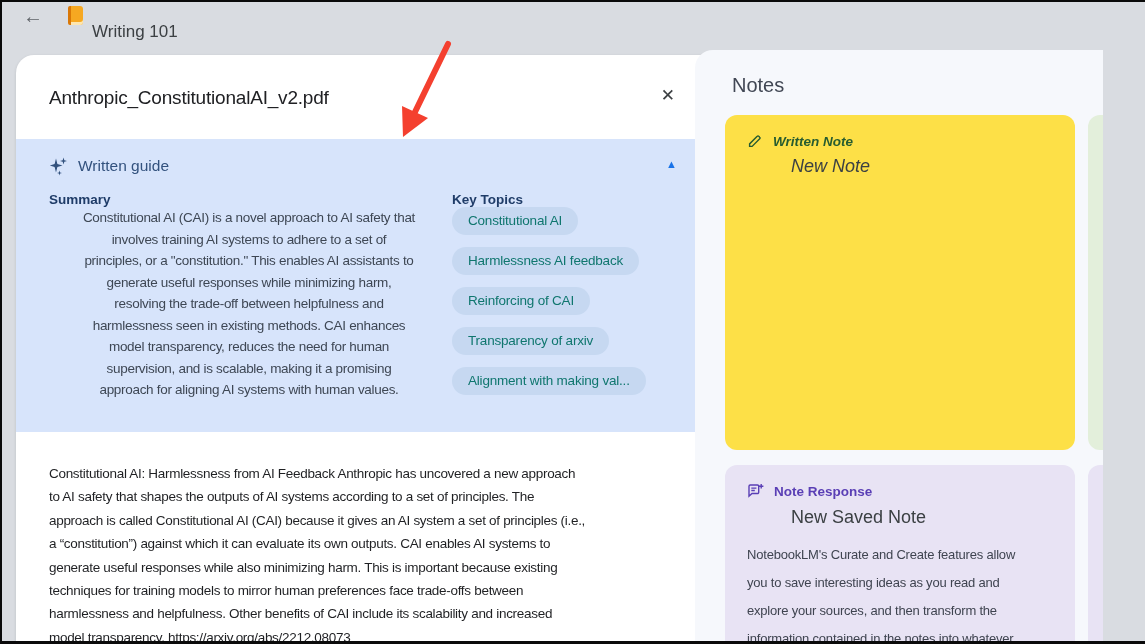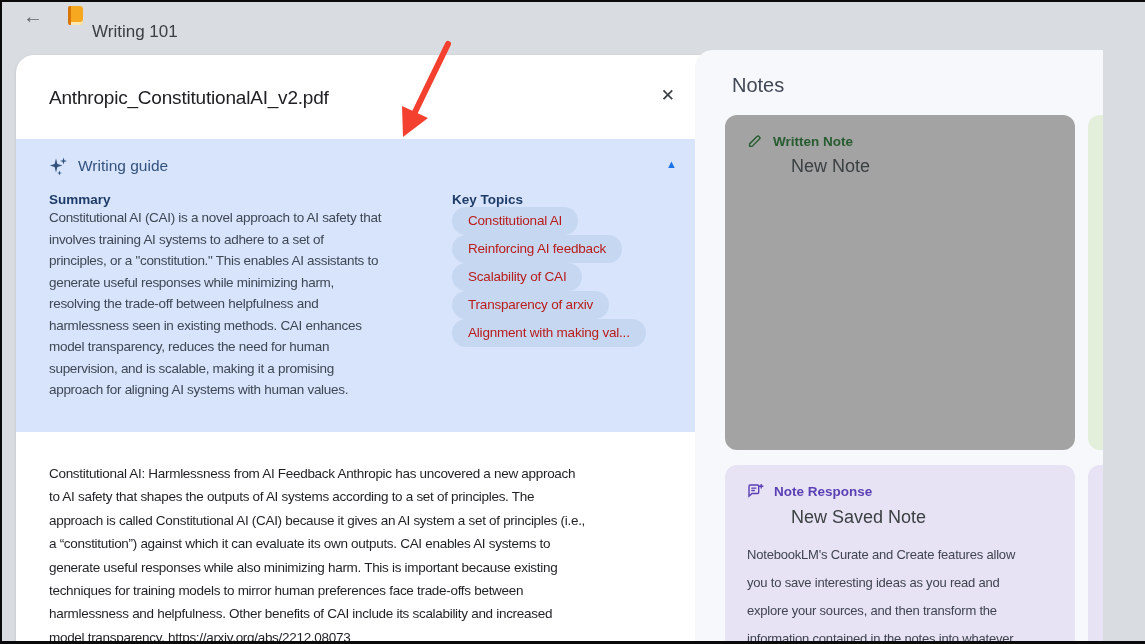--- a/index.html
+++ b/index.html
@@ -23,34 +23,34 @@
   .close-btn { position:absolute; right:42px; top:30px; font-size:17px; color:#3c4043; background:none; border:none; cursor:pointer; }
 
   .source-guide { position:absolute; left:0; top:84px; width:100%; height:293px; background:#d7e4fb; padding:0 33px; }
   .sg-header { position:relative; padding-top:14px; height:40px; display:flex; align-items:center; gap:9px; }
   .sg-label { font-size:15.5px; font-weight:500; color:#33527e; }
   .collapse-btn { position:absolute; right:7px; top:19px; font-size:11px; color:#1a73e8; background:none; border:none; cursor:pointer; }
   .sg-columns { display:flex; margin-top:13px; }
   .sg-col-left { width:403px; flex:none; }
   .sg-col-right { flex:1; }
   .sg-h3 { font-size:13.5px; font-weight:700; color:#1f3c68; }
-  .summary-text { font-size:13.5px; line-height:21.5px; color:#3e4754; letter-spacing:-0.3px; white-space:pre-line; width:400px; }
-  .chip { display:table; height:28px; line-height:28px; padding:0 16px; border-radius:14px;
-          background:#c6d8f1; color:#b91c1c; font-size:13.5px; font-weight:500; letter-spacing:-0.2px; cursor:pointer; }
+  .summary-text { font-size:13.5px; line-height:21.5px; color:#3e4754; letter-spacing:-0.3px; white-space:pre-line; width:400px;text-align:center; }
+  .chip { display:table; height:28px; line-height:28px; padding:0 16px; margin-bottom:12px; border-radius:14px;
+          background:#c6d8f1; color:#0f766e; font-size:13.5px; font-weight:500; letter-spacing:-0.2px; cursor:pointer; }
 
   .doc-area { position:absolute; left:33px; top:407px; width:658px; }
   .doc-text { font-size:13.5px; line-height:23.4px; color:#1f2023; letter-spacing:-0.3px; white-space:pre-line; }
   .scroll-thumb { position:absolute; left:689px; top:379px; width:7px; height:95px; background:#bcbcbc; border-radius:4px; cursor:pointer; }
 
   
   .notes-panel { position:absolute; left:693px; top:48px; width:408px; height:593px; background:#f6f8fc;
                  border-radius:18px 0 0 0; overflow:hidden; }
   .notes-title { position:absolute; left:37px; top:24px; font-size:20px; font-weight:400; color:#414754; }
   .note-card { position:absolute; left:30px; width:350px; border-radius:12px; cursor:pointer; }
-  .note-card.green { top:65px; height:335px; background:#a3a3a3; }
+  .note-card.green { top:65px; height:335px; background:#fde047;font-style:italic; }
   .note-card.purple { top:415px; height:250px; background:#e8e3f4; }
   .note-head { display:flex; align-items:center; gap:10px; padding:18px 22px 0 22px; }
   .note-type { font-size:13.5px; font-weight:700; }
   .note-type.green-t { color:#275c30; }
   .note-type.purple-t { color:#5a3fb5; }
   .note-title { padding:7px 22px 0 22px; font-size:18px; color:#3b4043;margin-left:44px; }
   .note-body { padding:13px 22px 0 22px; font-size:13px; line-height:28px; color:#3f4450; letter-spacing:-0.2px; white-space:pre-line; }
   .sliver { position:absolute; left:393px; width:17px; border-radius:12px 0 0 12px; }
   .sliver.green-s { top:65px; height:335px; background:#e3efdb; }
   .sliver.purple-s { top:415px; height:250px; background:#e8e3f4; }
@@ -77,41 +77,41 @@
       <button class="close-btn">✕</button>
     </div>
 
     <div class="source-guide">
       <div class="sg-header">
         <svg class="icon-svg" width="20" height="20" viewBox="0 0 20 20">
           <path fill="#33527e" d="M7 2.5 L8.4 8.0 L13.5 9.5 L8.4 11.0 L7 16.5 L5.6 11.0 L0.8 9.5 L5.6 8.0 Z"></path>
           <path fill="#33527e" d="M14.5 1.5 L15.3 4.2 L18 5 L15.3 5.8 L14.5 8.5 L13.7 5.8 L11 5 L13.7 4.2 Z"></path>
           <path fill="#33527e" d="M10.5 14.5 L11.1 16.4 L13 17 L11.1 17.6 L10.5 19.5 L9.9 17.6 L8 17 L9.9 16.4 Z"></path>
         </svg>
-        <span class="sg-label">Writing guide</span>
+        <span class="sg-label">Written guide</span>
         <button class="collapse-btn">▲</button>
       </div>
       <div class="sg-columns">
         <div class="sg-col-left">
           <h3 class="sg-h3">Summary</h3>
           <p class="summary-text">Constitutional AI (CAI) is a novel approach to AI safety that
 involves training AI systems to adhere to a set of
 principles, or a "constitution." This enables AI assistants to
 generate useful responses while minimizing harm,
 resolving the trade-off between helpfulness and
 harmlessness seen in existing methods. CAI enhances
 model transparency, reduces the need for human
 supervision, and is scalable, making it a promising
 approach for aligning AI systems with human values.</p>
         </div>
         <div class="sg-col-right">
           <h3 class="sg-h3">Key Topics</h3>
           <div class="chip">Constitutional AI</div>
-          <div class="chip">Reinforcing AI feedback</div>
-          <div class="chip">Scalability of CAI</div>
+          <div class="chip">Harmlessness AI feedback</div>
+          <div class="chip">Reinforcing of CAI</div>
           <div class="chip">Transparency of arxiv</div>
           <div class="chip">Alignment with making val...</div>
         </div>
       </div>
     </div>
 
     <div class="doc-area">
       <p class="doc-text">Constitutional AI: Harmlessness from AI Feedback Anthropic has uncovered a new approach
 to AI safety that shapes the outputs of AI systems according to a set of principles. The
 approach is called Constitutional AI (CAI) because it gives an AI system a set of principles (i.e.,

